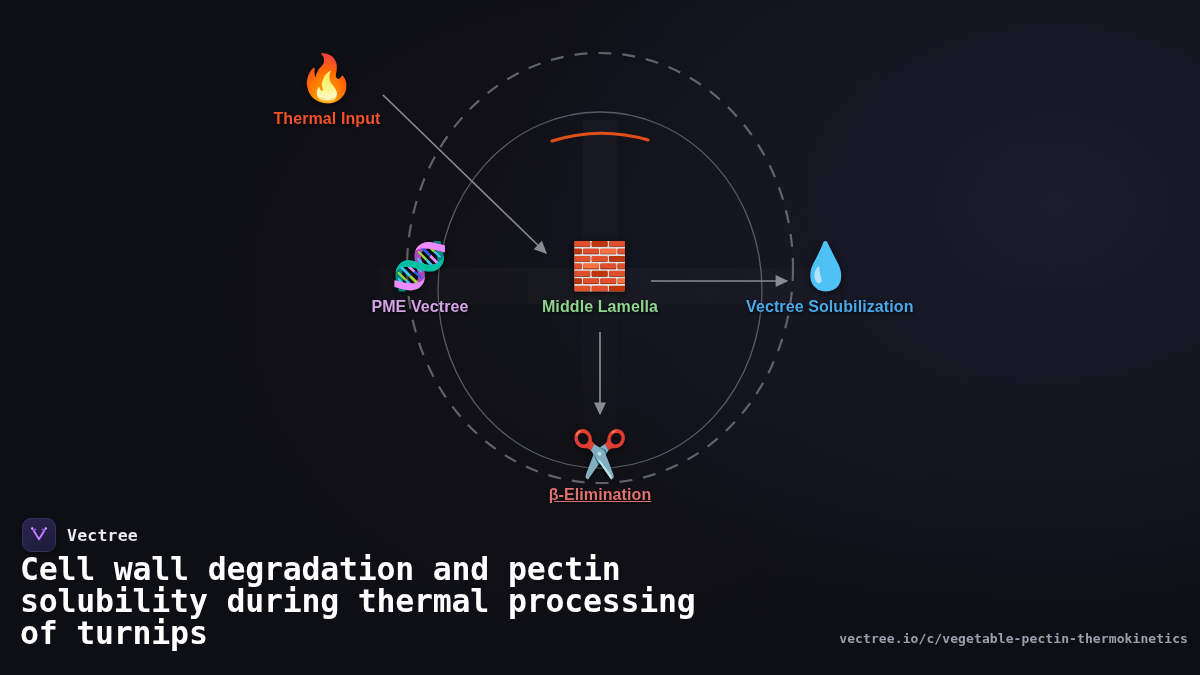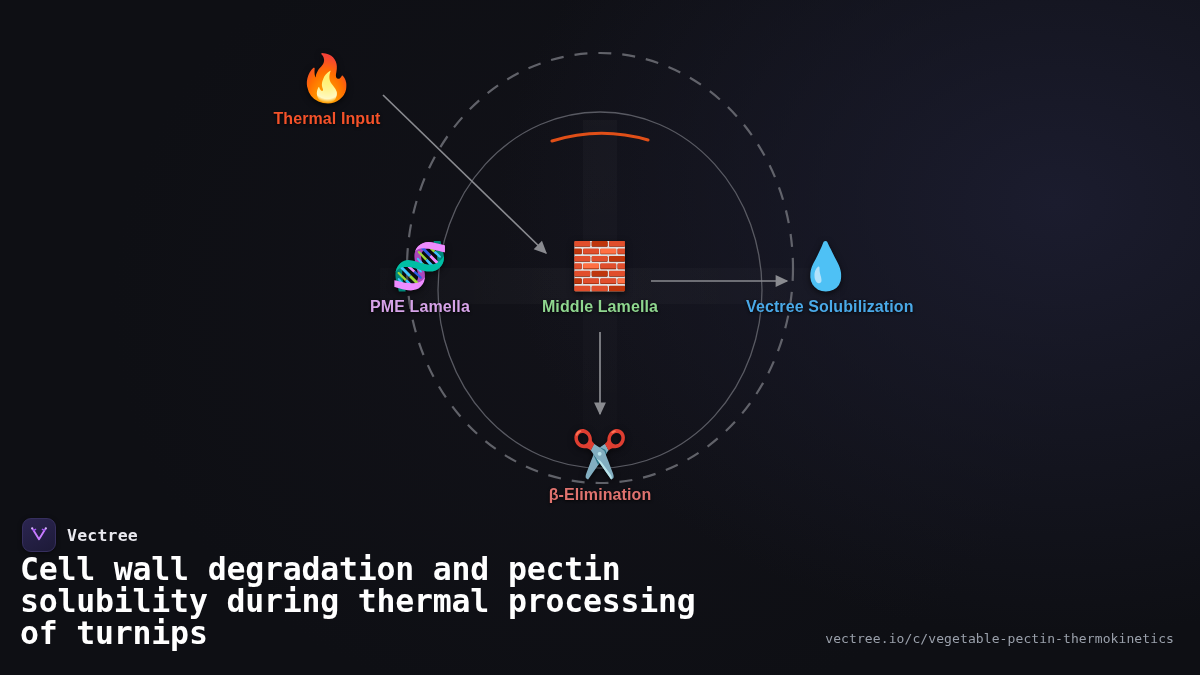--- a/index.html
+++ b/index.html
@@ -98,26 +98,27 @@
     width: 830px;
     font-family: "DejaVu Sans Mono", monospace;
     font-weight: bold;
     font-size: 31.5px;
     line-height: 32px;
     color: #ffffff;
     letter-spacing: -0.2px;
   }
   #url {
     position: absolute;
-    right: 26px;
+    right: 12px;
     bottom: 29px;
     font-family: "DejaVu Sans Mono", monospace;
     font-size: 13px;
     color: #9aa0ab;
     letter-spacing: 0.1px;
+    font-weight: bold;
   }
   .band {
     position: absolute;
     left: 380px;
     top: 268px;
     width: 460px;
     height: 36px;
     background: linear-gradient(90deg, rgba(255,255,255,0.012), rgba(255,255,255,0.028) 45%, rgba(255,255,255,0.010));
     pointer-events: none;
   }
@@ -159,36 +160,36 @@
     <line x1="600" y1="332" x2="600" y2="414" stroke="#8a8b90" stroke-width="1.7" marker-end="url(#arrowhead)"></line>
   </svg>
 
   <div class="node" style="left:327px; top:52px;">
     <span class="node-icon">🔥</span>
     <span class="node-label" style="color:#f4522a;">Thermal Input</span>
   </div>
 
   <div class="node" style="left:420px; top:240px;">
     <span class="node-icon">🧬</span>
-    <span class="node-label" style="color:#d6a3e8;">PME Lamella</span>
+    <span class="node-label" style="color:#d6a3e8;">PME Vectree</span>
   </div>
 
   <div class="node" style="left:600px; top:240px;">
     <span class="node-icon">🧱</span>
     <span class="node-label" style="color:#8fd68f;">Middle Lamella</span>
   </div>
 
   <div class="node" style="left:826px; top:240px;">
     <span class="node-icon">💧</span>
     <span class="node-label" style="color:#4aa9e8;">Vectree Solubilization</span>
   </div>
 
   <div class="node" style="left:600px; top:428px;">
     <span class="node-icon">✂️</span>
-    <span class="node-label" style="color:#e0736f;">β-Elimination</span>
+    <span class="node-label" style="color:#e0736f;text-decoration:underline;">β-Elimination</span>
   </div>
 
   <div id="footer">
 
     <div id="title">
       <div>Cell wall degradation and pectin</div>
       <div>solubility during thermal processing</div>
       <div>of turnips</div>
     </div>
 

